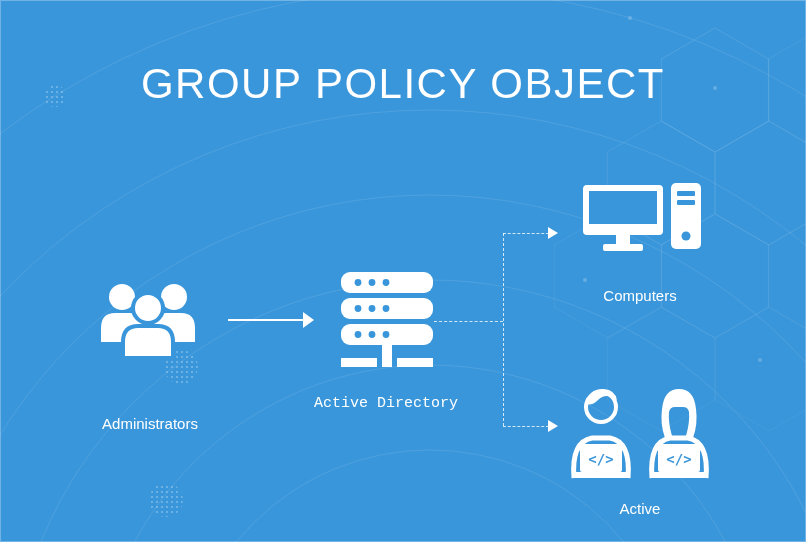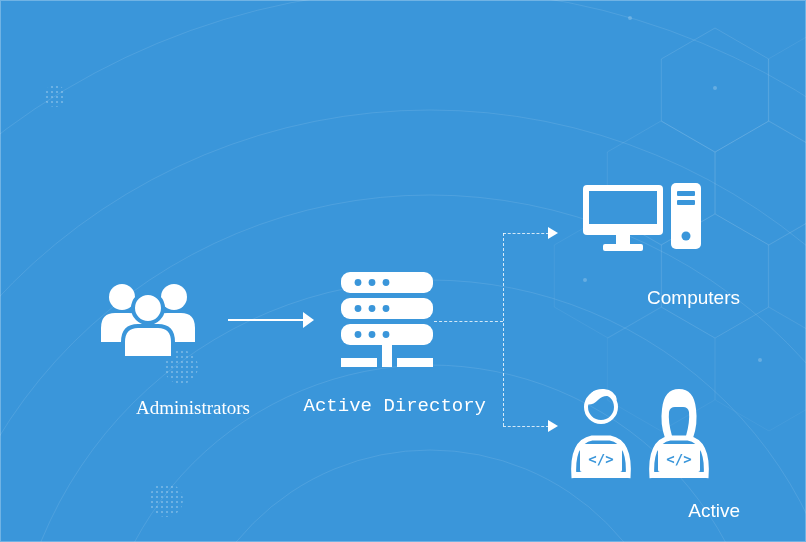--- a/index.html
+++ b/index.html
@@ -9,24 +9,24 @@
     box-shadow:inset 0 0 0 1px rgba(255,255,255,.28);
     font-family:"Liberation Sans","DejaVu Sans",sans-serif;
   }
   .decor{position:absolute;inset:0;pointer-events:none;}
   .title{
     position:absolute;left:0;top:60px;width:100%;
     text-align:center;color:#fff;font-size:42px;font-weight:300;
     letter-spacing:1.5px;white-space:nowrap;
   }
   .node-label{
-    position:absolute;width:200px;text-align:right;
-    color:#fff;font-size:19px;font-weight:400;
+    position:absolute;width:200px;text-align:center;
+    color:#fff;font-size:15px;font-weight:400;
   }
-  .lbl-administrators{left:50px;top:397px;font-family:Liberation Serif, serif;}
+  .lbl-administrators{left:50px;top:415px;}
   .lbl-active-directory{left:286px;top:395px;font-family:Liberation Mono, monospace;}
   .lbl-computers{left:540px;top:287px;}
   .lbl-users{left:540px;top:500px;}
   .icon{position:absolute;}
   .icon-admins{left:92px;top:280px;}
   .icon-server{left:341px;top:272px;}
   .icon-computer{left:583px;top:183px;}
   .icon-users{left:566px;top:380px;}
   
   .arrow-main-line{position:absolute;left:228px;top:319px;width:76px;height:2px;background:#fff;}
@@ -85,20 +85,21 @@
       <path stroke-opacity="0.05" d="M661,307 L714.7,338 L714.7,400 L661,431 L607.3,400 L607.3,338 Z"></path>
     </g>
     <g fill="#ffffff" fill-opacity="0.22">
       <circle cx="715" cy="88" r="2"></circle>
       <circle cx="760" cy="360" r="2"></circle>
       <circle cx="630" cy="18" r="2"></circle>
       <circle cx="585" cy="280" r="2"></circle>
     </g>
   </svg>
 
+  <div class="title">GROUP POLICY OBJECT</div>
 
   <svg class="icon icon-admins" width="112" height="80" viewBox="0 0 112 80">
     <g fill="#ffffff">
 
       <circle cx="30" cy="17" r="13"></circle>
       <path d="M9,62 L9,48 Q9,33 23,33 L37,33 Q51,33 51,48 L51,62 Z"></path>
 
       <circle cx="82" cy="17" r="13"></circle>
       <path d="M61,62 L61,48 Q61,33 75,33 L89,33 Q103,33 103,48 L103,62 Z"></path>
 

